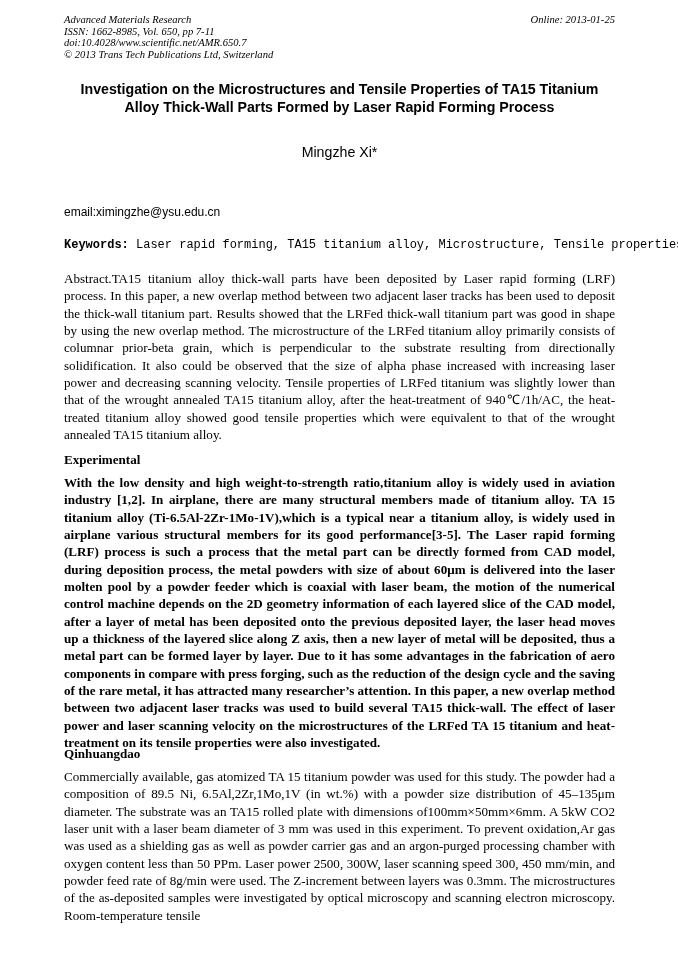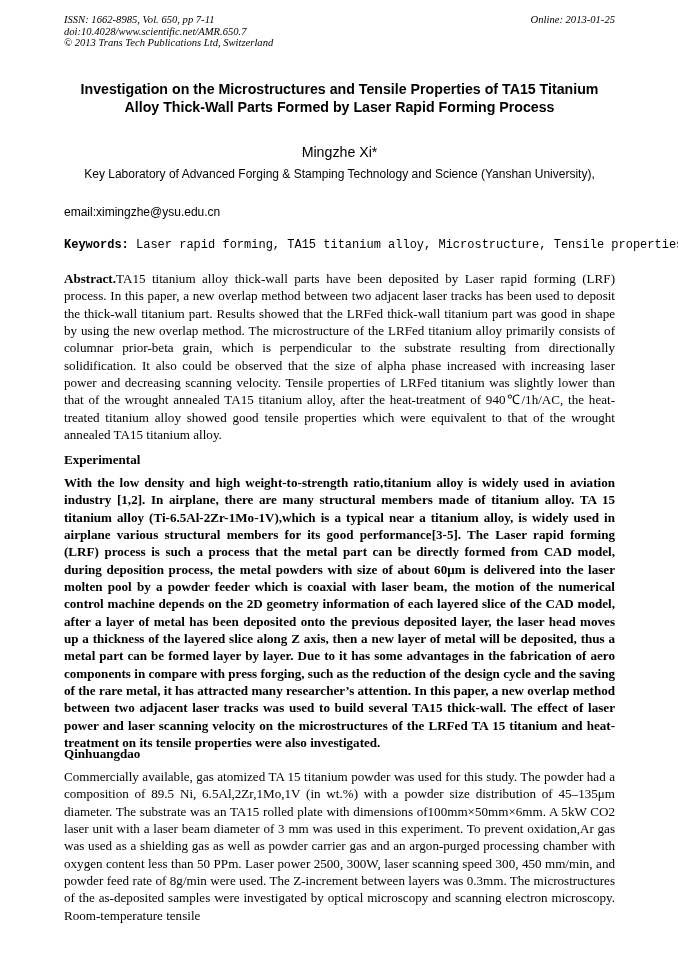--- a/index.html
+++ b/index.html
@@ -7,46 +7,46 @@
   .hdr { position: absolute; top: 14px; left: 64px; width: 551px; font-family: "Liberation Serif", serif; font-style: italic; font-size: 10.6px; line-height: 11.6px; }
   .hdr-left div { white-space: nowrap; }
   .hdr-right { position: absolute; right: 0; top: 0; white-space: nowrap; text-align: center; }
   .title { position: absolute; top: 80px; left: 64px; width: 551px; text-align: center; font-family: "Liberation Sans", sans-serif; font-weight: bold; font-size: 14.2px; line-height: 18px; }
   .author { position: absolute; top: 143px; left: 64px; width: 551px; text-align: center; font-family: "Liberation Sans", sans-serif; font-size: 14.2px; line-height: 18px; }
   .affil { position: absolute; top: 166px; left: 44px; width: 591px; text-align: center; font-family: "Liberation Sans", sans-serif; font-size: 12px; line-height: 16.5px; }
   .email { position: absolute; top: 204px; left: 64px; width: 551px; font-family: "Liberation Sans", sans-serif; font-size: 12px; line-height: 16px; }
   .keywords { position: absolute; top: 237px; left: 64px; width: 560px; font-family: Liberation Mono, monospace; font-size: 12px; line-height: 16px; white-space: nowrap; }
   .keywords b { font-weight: bold; }
   .para { position: absolute; left: 64px; width: 551px; font-family: "Liberation Serif", serif; font-size: 13.1px; line-height: 17.35px; text-align: justify; }
-  .para b { font-weight: bold; }
+  .para b { font-weight: normal; }
   .sec { position: absolute; left: 64px; font-family: "Liberation Serif", serif; font-weight: bold; font-size: 13.1px; line-height: 17px; }
   .abstract { top: 270px; }
   .intro-h { top: 451px; }
   .intro { top: 474px; font-weight: bold; }
   .exp-h { top: 745px; }
   .exp { top: 768px; }
 </style>
 </head>
 <body>
 
 <div class="hdr">
   <div class="hdr-left">
+    <div>Advanced Materials Research</div>
     <div>ISSN: 1662-8985, Vol. 650, pp 7-11</div>
     <div>doi:10.4028/www.scientific.net/AMR.650.7</div>
     <div>© 2013 Trans Tech Publications Ltd, Switzerland</div>
   </div>
   <div class="hdr-right">Online: 2013-01-25</div>
 </div>
 
 <div class="title">Investigation on the Microstructures and Tensile Properties of TA15 Titanium Alloy Thick-Wall Parts Formed by Laser Rapid Forming Process</div>
 
 <div class="author">Mingzhe Xi*</div>
 
 <div class="affil">
-  <div>Key Laboratory of Advanced Forging &amp; Stamping Technology and Science (Yanshan University),</div>
 </div>
 
 <div class="email">email:ximingzhe@ysu.edu.cn</div>
 
 <div class="keywords"><b>Keywords:</b><span> Laser rapid forming, TA15 titanium alloy, Microstructure, Tensile properties</span></div>
 
 <div class="para abstract"><b>Abstract.</b><span>TA15 titanium alloy thick-wall parts have been deposited by Laser rapid forming (LRF) process. In this paper, a new overlap method between two adjacent laser tracks has been used to deposit the thick-wall titanium part. Results showed that the LRFed thick-wall titanium part was good in shape by using the new overlap method. The microstructure of the LRFed titanium alloy primarily consists of columnar prior-beta grain, which is perpendicular to the substrate resulting from directionally solidification. It also could be observed that the size of alpha phase increased with increasing laser power and decreasing scanning velocity. Tensile properties of LRFed titanium was slightly lower than that of the wrought annealed TA15 titanium alloy, after the heat-treatment of 940℃/1h/AC, the heat-treated titanium alloy showed good tensile properties which were equivalent to that of the wrought annealed TA15 titanium alloy.</span></div>
 
 <div class="sec intro-h">Experimental</div>
 <div class="para intro">With the low density and high weight-to-strength ratio,titanium alloy is widely used in aviation industry [1,2]. In airplane, there are many structural members made of titanium alloy. TA 15 titanium alloy (Ti-6.5Al-2Zr-1Mo-1V),which is a typical near a titanium alloy, is widely used in airplane various structural members for its good performance[3-5]. The Laser rapid forming (LRF) process is such a process that the metal part can be directly formed from CAD model, during deposition process, the metal powders with size of about 60μm is delivered into the laser molten pool by a powder feeder which is coaxial with laser beam, the motion of the numerical control machine depends on the 2D geometry information of each layered slice of the CAD model, after a layer of metal has been deposited onto the previous deposited layer, the laser head moves up a thickness of the layered slice along Z axis, then a new layer of metal will be deposited, thus a metal part can be formed layer by layer. Due to it has some advantages in the fabrication of aero components in compare with press forging, such as the reduction of the design cycle and the saving of the rare metal, it has attracted many researcher’s attention.   In this paper, a new overlap method between two adjacent laser tracks was used to build several TA15 thick-wall. The effect of laser power and laser scanning velocity on the microstructures of the LRFed TA 15 titanium and heat-treatment on its tensile properties were also investigated.</div>

